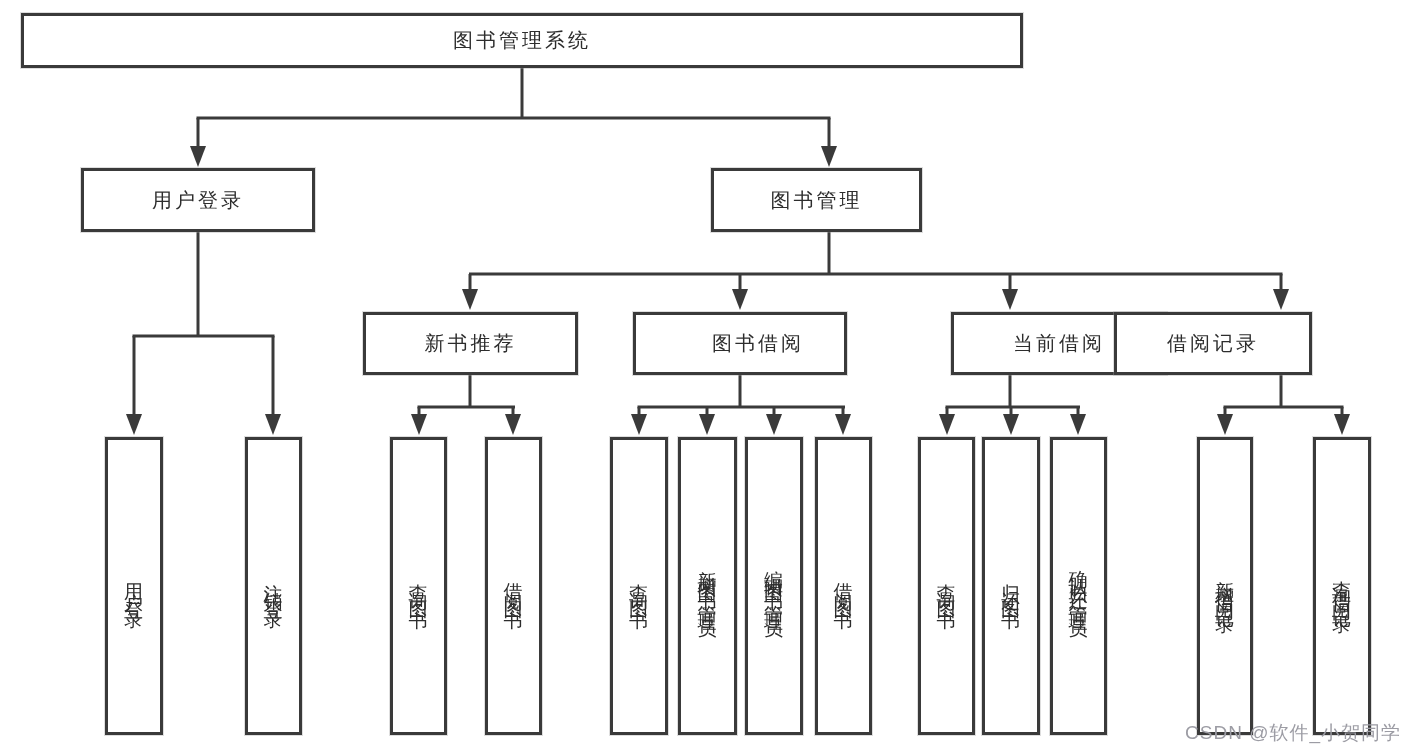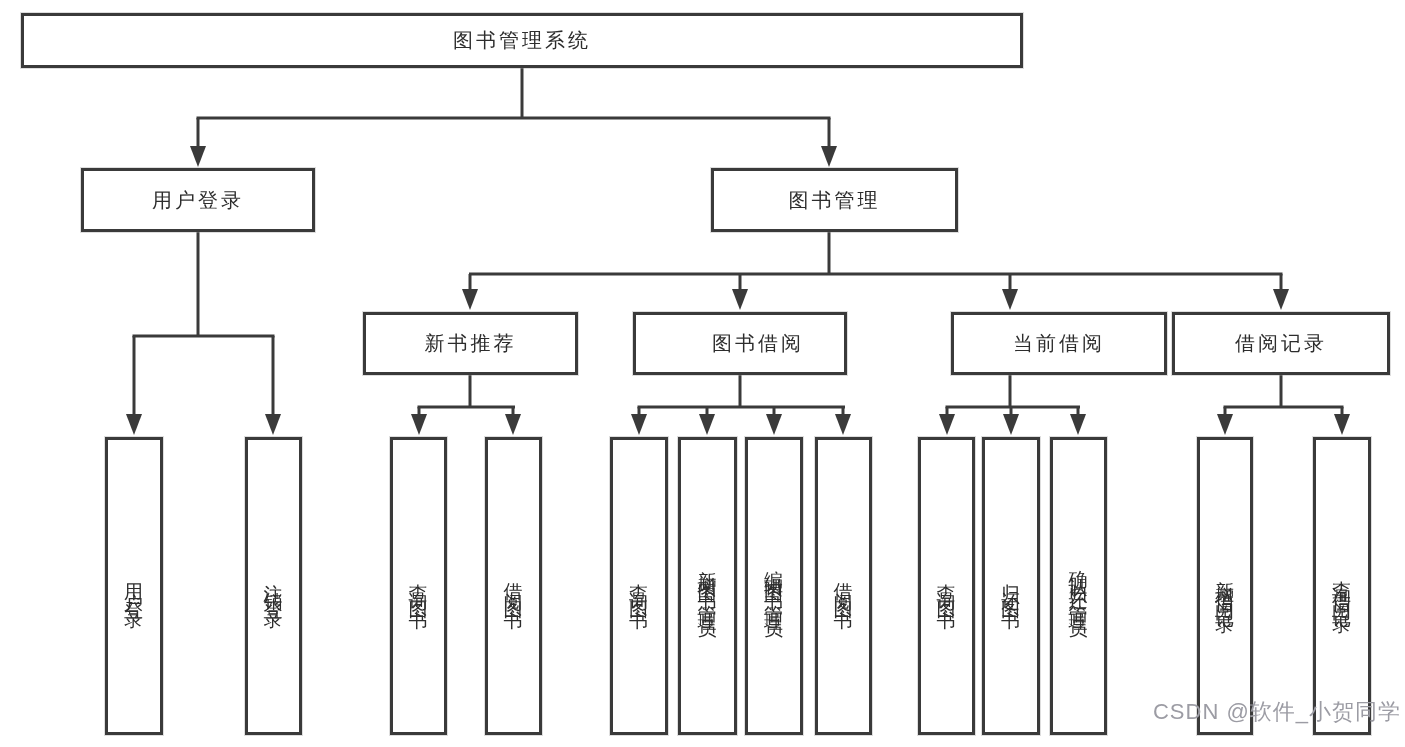--- a/index.html
+++ b/index.html
@@ -43,22 +43,22 @@
     text-orientation: mixed;
     font-size: 19px;
     letter-spacing: 9px;
     line-height: 1;
     white-space: nowrap;
   }
   .leaf .lbl.long { letter-spacing: 7px; }
   .watermark {
     position: absolute;
     right: 4px;
-    bottom: 20px;
-    font-size: 22px;
+    bottom: 1px;
+    font-size: 19px;
     letter-spacing: 1px;
     z-index: 3;
     white-space: nowrap;
   }
 </style>
 </head>
 <body>
 
 <div class="canvas">
 
@@ -140,34 +140,34 @@
     </g>
   </svg>
 
   <div class="node" style="left:21px; top:13px; width:1002px; height:55px;">
     <span class="lbl">图书管理系统</span>
   </div>
 
   <div class="node" style="left:81px; top:168px; width:234px; height:64px;">
     <span class="lbl">用户登录</span>
   </div>
-  <div class="node" style="left:711px; top:168px; width:247px; height:64px;">
+  <div class="node" style="left:711px; top:168px; width:211px; height:64px;">
     <span class="lbl">图书管理</span>
   </div>
 
   <div class="node" style="left:363px; top:312px; width:215px; height:63px;align-items:center;">
     <span class="lbl">新书推荐</span>
   </div>
   <div class="node" style="left:633px; top:312px; width:214px; height:63px;padding-left:36px;">
     <span class="lbl">图书借阅</span>
   </div>
   <div class="node" style="left:951px; top:312px; width:216px; height:63px;">
     <span class="lbl">当前借阅</span>
   </div>
-  <div class="node" style="left:1172px; top:312px; width:218px; height:63px;">
+  <div class="node" style="left:1114px; top:312px; width:198px; height:63px;">
     <span class="lbl">借阅记录</span>
   </div>
 
   <div class="node leaf" style="left:105px; top:437px; width:58px; height:298px;">
     <span class="lbl">用户登录</span>
   </div>
   <div class="node leaf" style="left:245px; top:437px; width:57px; height:298px;">
     <span class="lbl">注销登录</span>
   </div>
 

